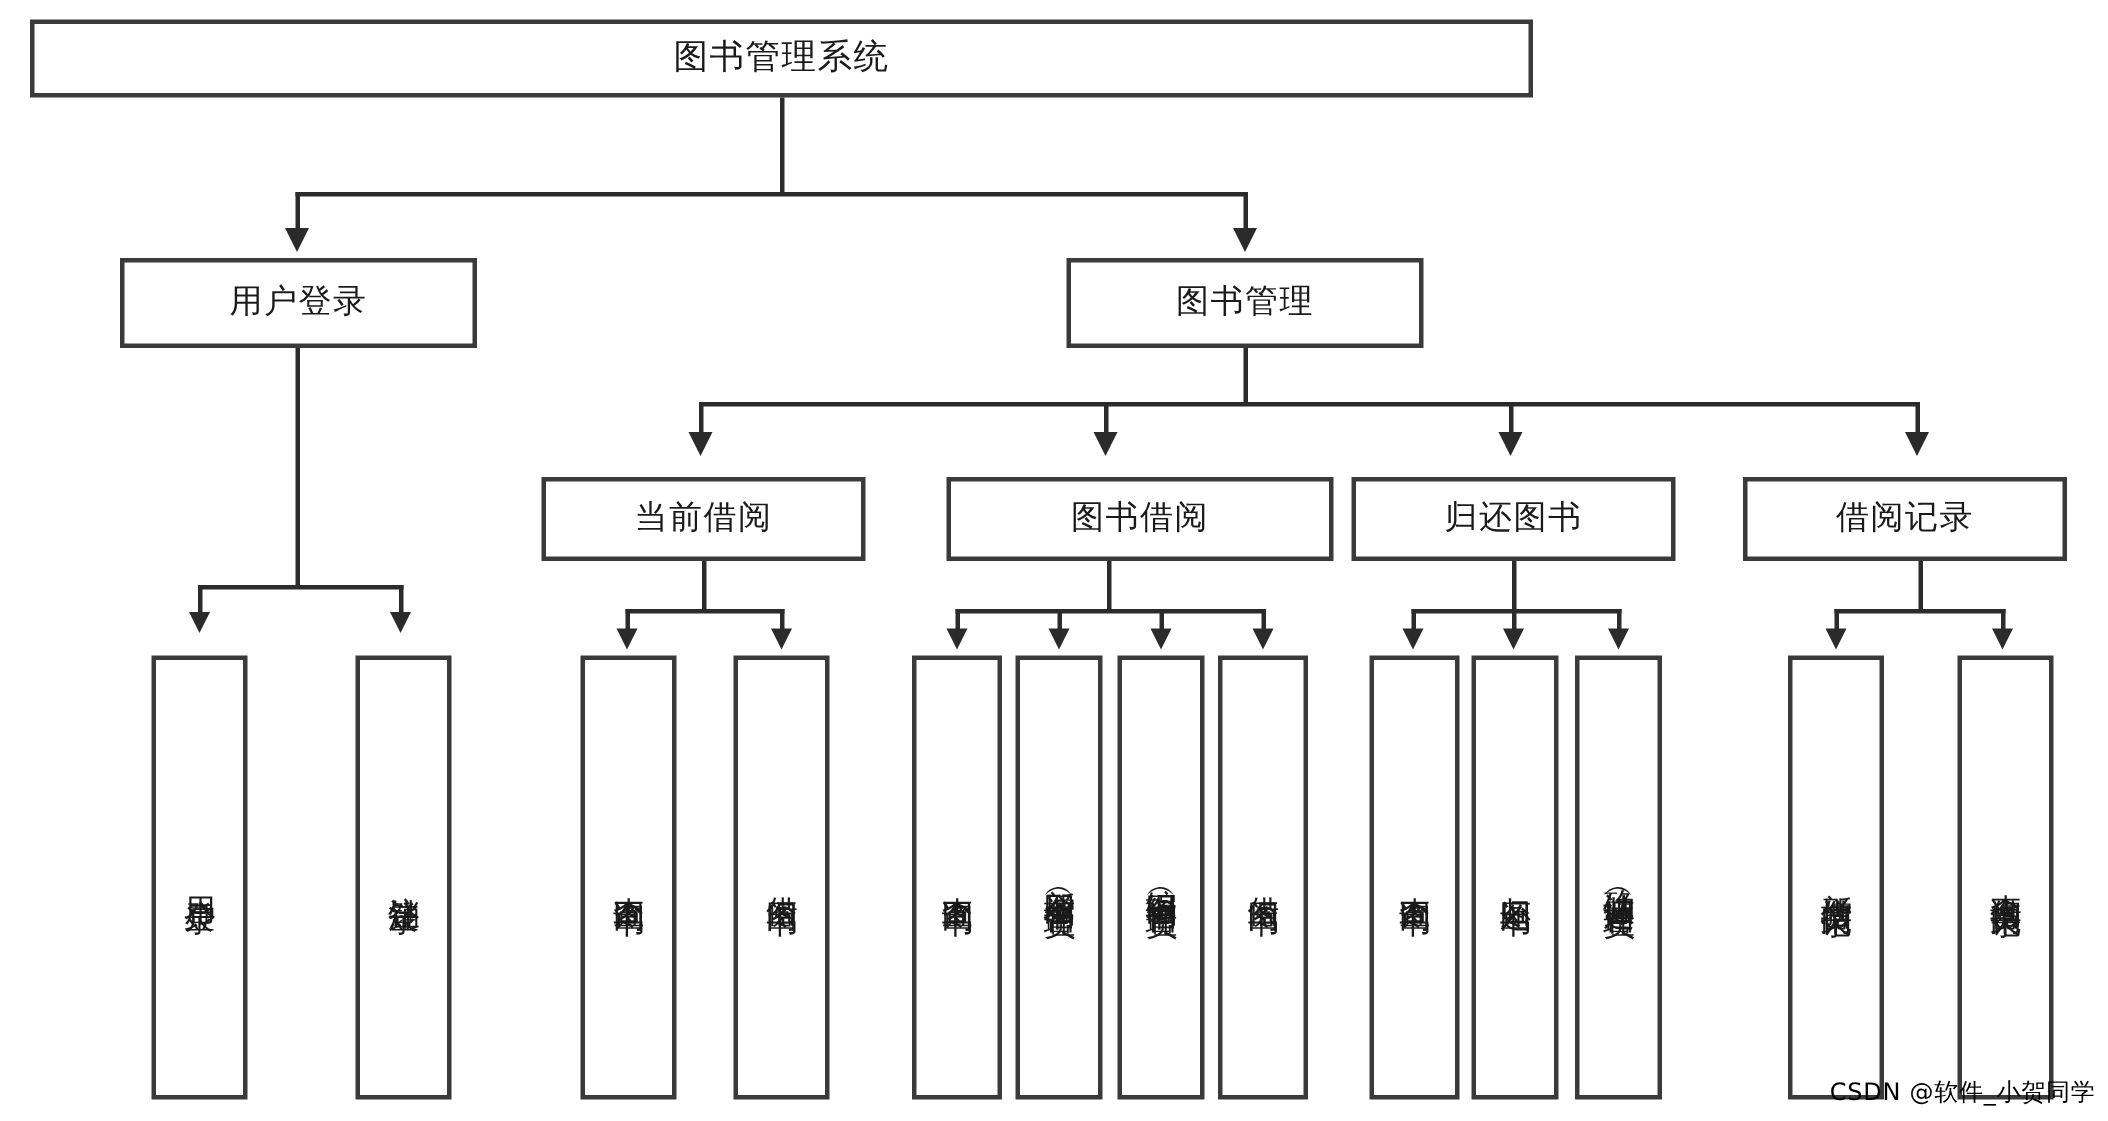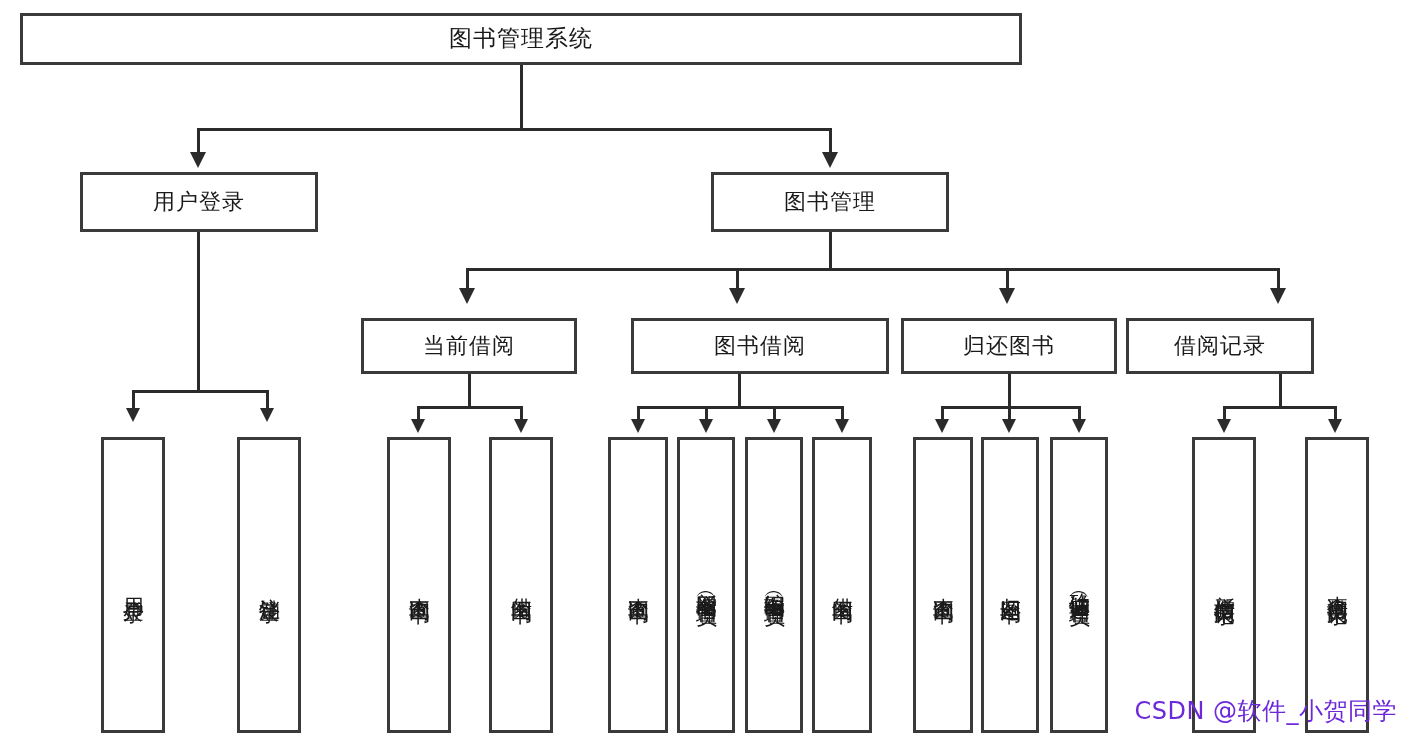--- a/index.html
+++ b/index.html
@@ -67,23 +67,23 @@
     border-top: 16px solid #2b2b2b;
   }
   .arrow.small {
     border-left-width: 7px;
     border-right-width: 7px;
     border-top-width: 14px;
   }
   .watermark {
     position: absolute;
     right: 8px;
-    bottom: 20px;
-    font-size: 24px;
-    color: #6d28d9;
+    bottom: 8px;
+    font-size: 16px;
+    color: #000000;
     letter-spacing: 0.5px;
     white-space: nowrap;
     font-family: "DejaVu Sans", "Liberation Sans", sans-serif;
   }
 </style>
 </head>
 <body>
 
 <div id="canvas">
 
@@ -131,21 +131,21 @@
 
   <div class="node lvl3" style="left:361px; top:318px; width:216px; height:56px;">
     <span class="node-label">当前借阅</span>
   </div>
   <div class="node lvl3" style="left:631px; top:318px; width:258px; height:56px;">
     <span class="node-label">图书借阅</span>
   </div>
   <div class="node lvl3" style="left:901px; top:318px; width:216px; height:56px;">
     <span class="node-label">归还图书</span>
   </div>
-  <div class="node lvl3" style="left:1126px; top:318px; width:188px; height:56px;">
+  <div class="node lvl3" style="left:1162px; top:318px; width:216px; height:56px;">
     <span class="node-label">借阅记录</span>
   </div>
 
   <div class="edge v" style="left:468px; top:374px; width:3px; height:34px;"></div>
   <div class="edge h" style="left:417px; top:406px; width:106px; height:3px;"></div>
   <div class="edge v" style="left:417px; top:406px; width:3px; height:14px;"></div>
   <div class="arrow small" style="left:411px; top:419px;"></div>
   <div class="edge v" style="left:520px; top:406px; width:3px; height:14px;"></div>
   <div class="arrow small" style="left:514px; top:419px;"></div>
 

